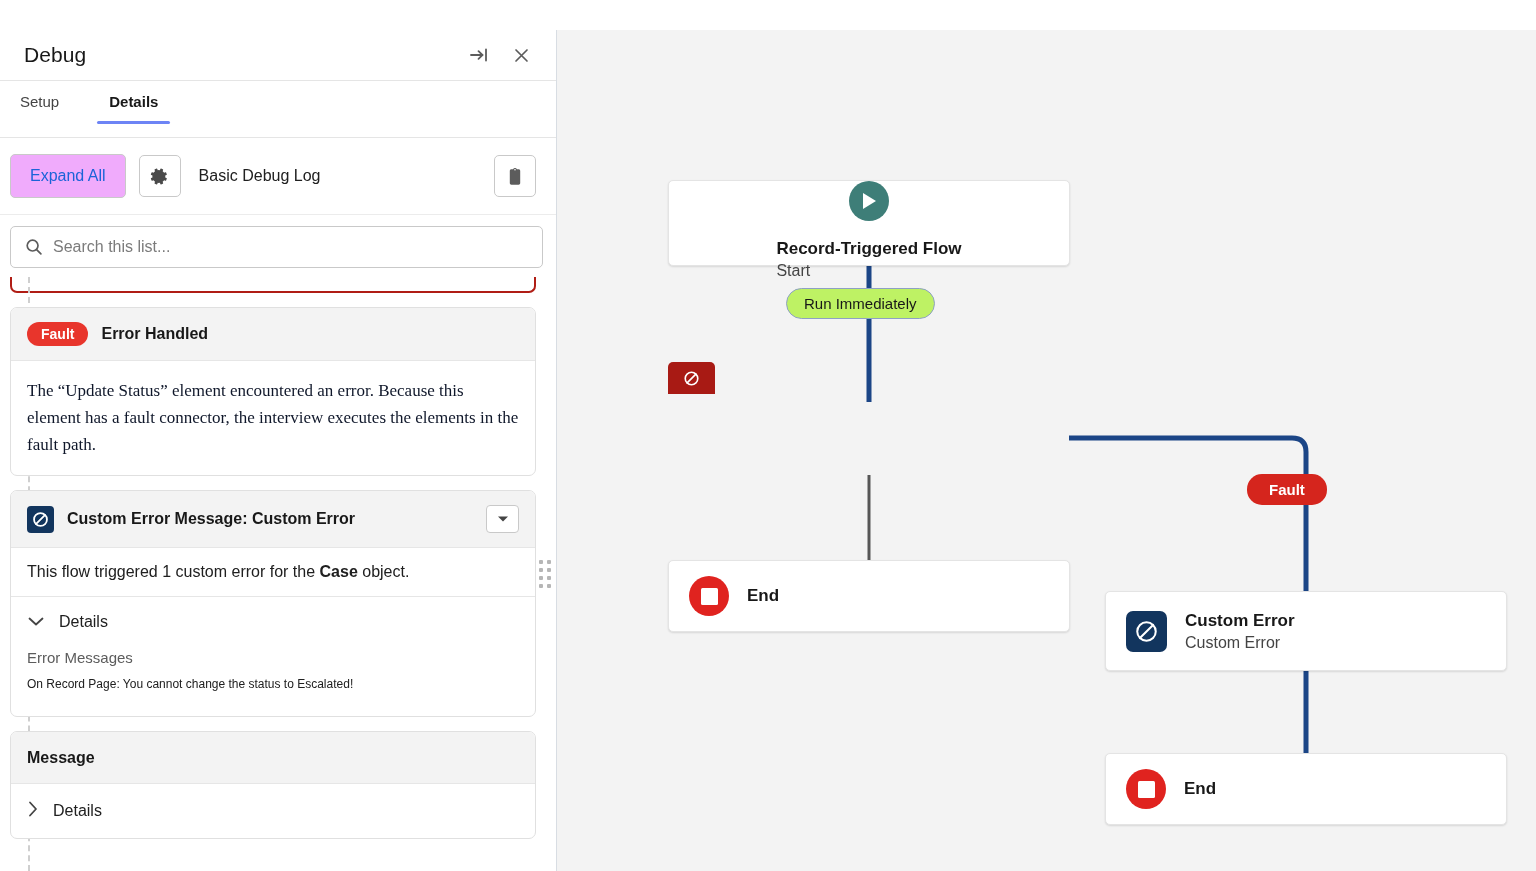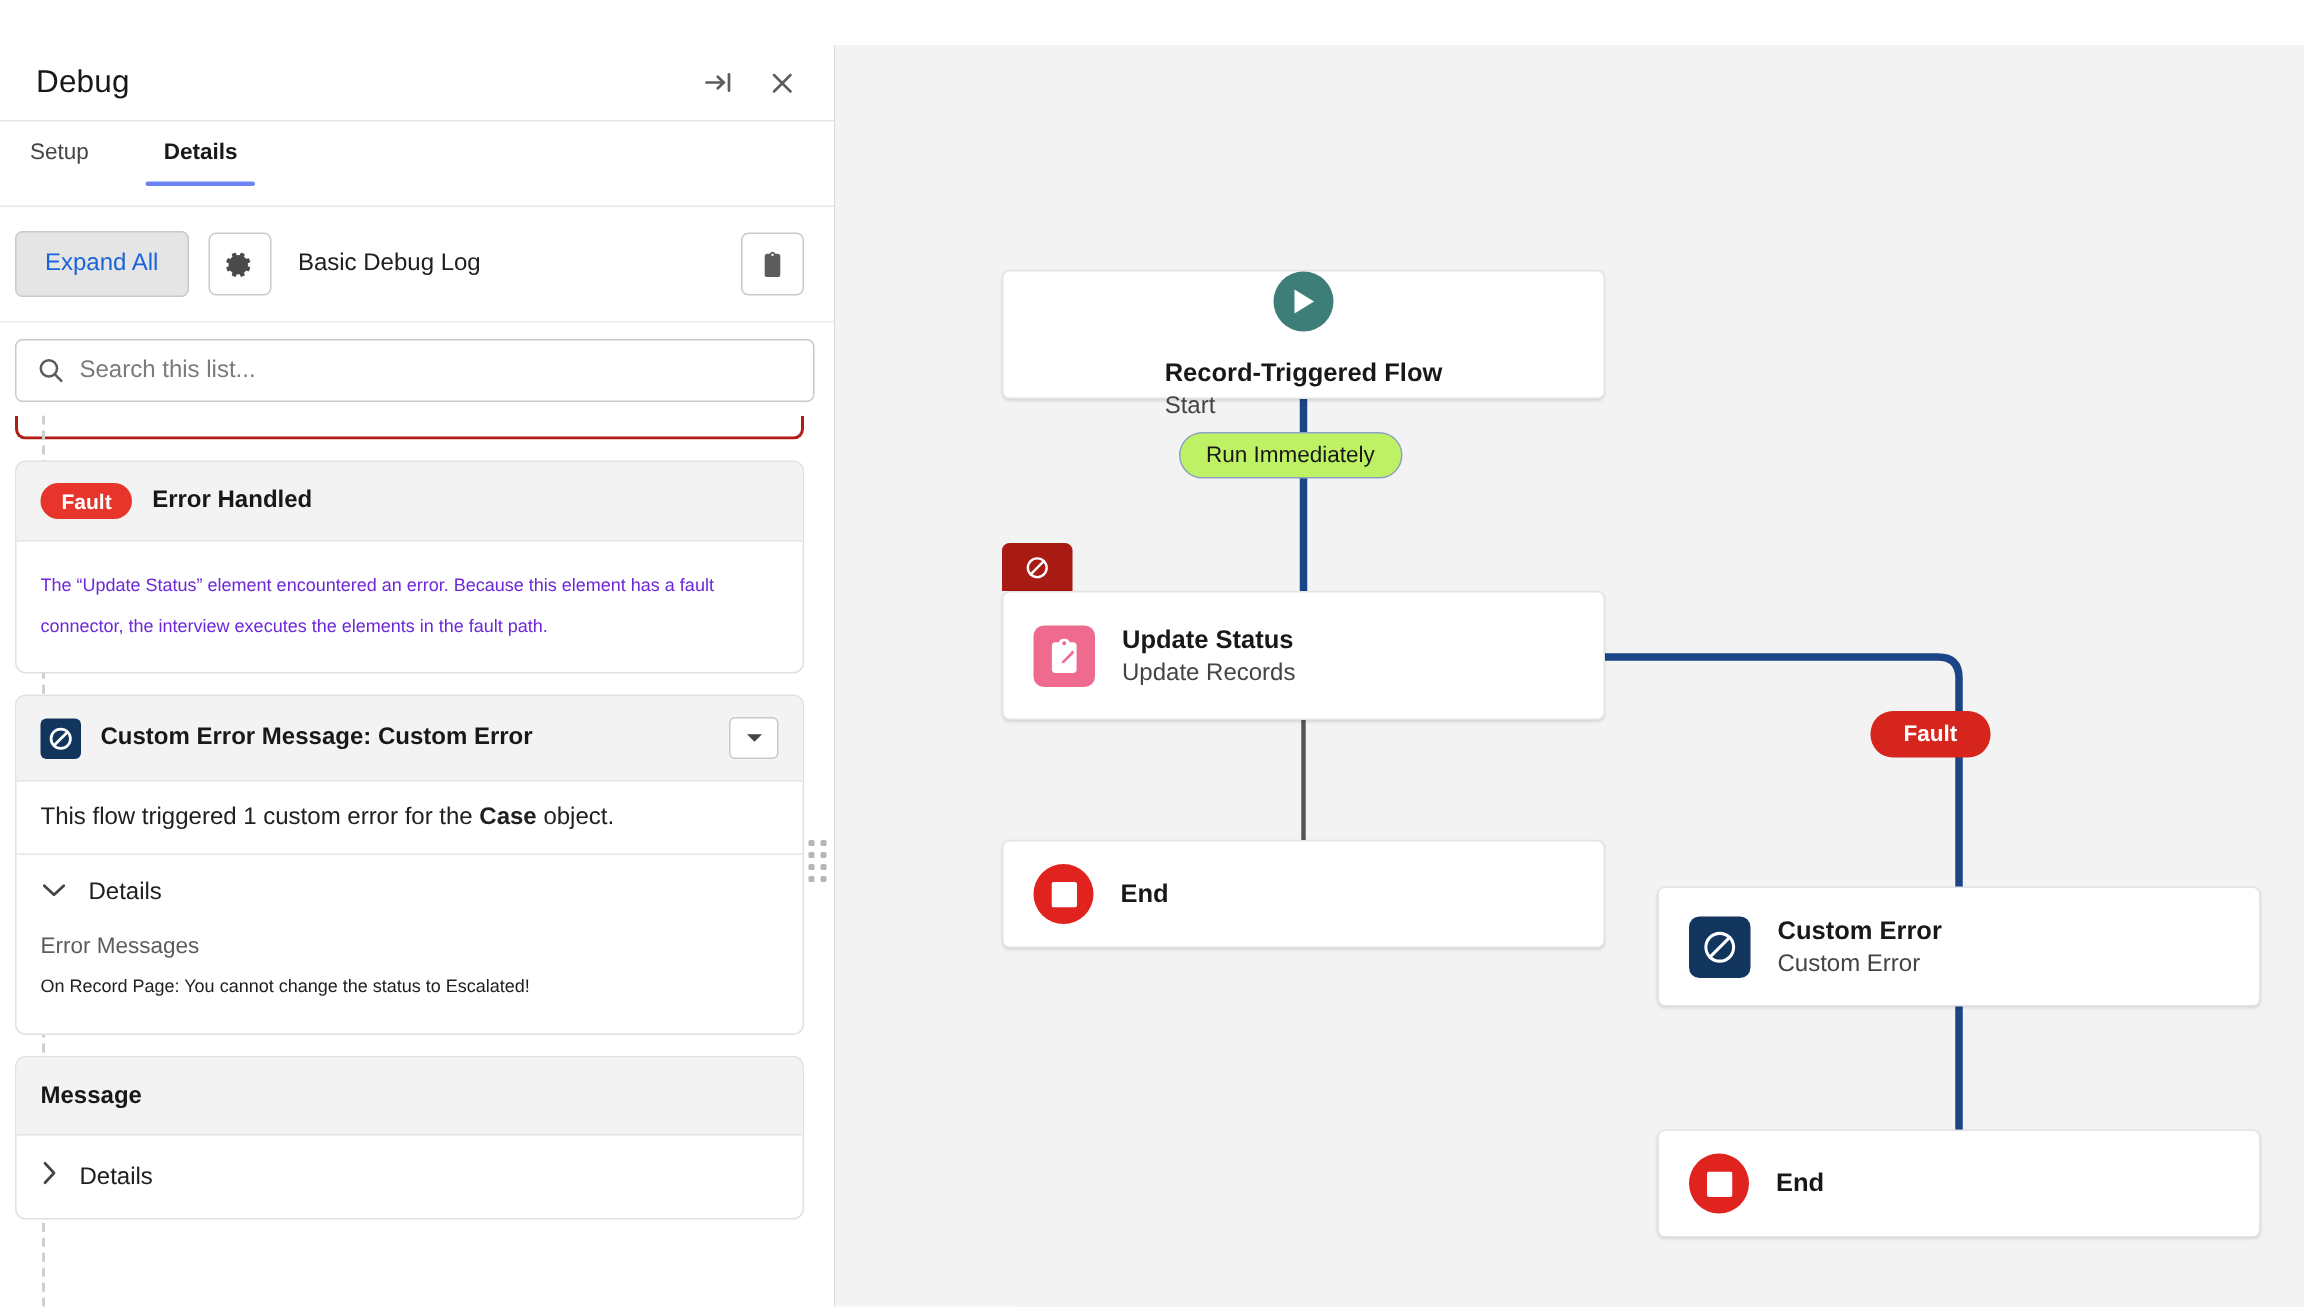--- a/index.html
+++ b/index.html
@@ -57,21 +57,21 @@
   .toolbar {
     height: 77px; flex: 0 0 77px;
     display: flex; align-items: center;
     padding: 0 20px 0 10px;
     border-bottom: 1px solid #ececec;
     gap: 13px;
   }
   .btn-expand {
     height: 44px; padding: 0 19px;
     border: 1px solid #c9c9c9; border-radius: 5px;
-    background: #e5e5e5; color: #1b63d8; font-size: 16px; cursor: pointer;
+    background: #f0abfc; color: #1b63d8; font-size: 16px; cursor: pointer;
     font-family: inherit;
     display: flex; align-items: center;
   }
   .btn-icon-square {
     width: 42px; height: 42px;
     border: 1px solid #c9c9c9; border-radius: 5px;
     background: #fff; cursor: pointer;
     display: flex; align-items: center; justify-content: center;
   }
   .toolbar-label { font-size: 16px; color: #202020; margin-left: 5px; }
@@ -126,21 +126,21 @@
   }
   .card-head.plain { background: #f3f3f3; }
   .badge-fault {
     background: #e8352c; color: #fff;
     font-size: 14px; font-weight: bold;
     padding: 5px 14px; border-radius: 12px;
     line-height: 1;
   }
   .card-head-title { font-size: 16px; font-weight: bold; color: #181818; }
   .card-body { padding: 16px 16px 17px 16px; }
-  .card-body p { font-size: 12px; line-height: 27px; color: #6d28d9; }
+  .card-body p { font-size: 17px; line-height: 27px; color: #0f172a; font-family: Liberation Serif, serif; }
 
   .icon-sq-navy {
     width: 27px; height: 27px; border-radius: 4px;
     background: #12355e; display: flex; align-items: center; justify-content: center;
     flex: 0 0 27px;
   }
   .dd-btn {
     margin-left: auto;
     width: 33px; height: 28px;
     border: 1px solid #c9c9c9; border-radius: 4px; background: #fff;
@@ -377,33 +377,20 @@
 
     <div class="pill-label" style="left:229px; top:258px;">Run Immediately</div>
 
     <div class="err-tab" style="left:111px; top:332px;">
       <svg width="19" height="19" viewBox="0 0 20 20" fill="none" stroke="#fff" stroke-width="1.7">
         <circle cx="10" cy="10" r="6.6"></circle>
           <path d="M5.4 14.6L14.6 5.4" stroke-linecap="round"></path>
       </svg>
     </div>
 
-    <div class="node" id="n-update" style="left:111px; top:364px; width:402px; height:86px;">
-      <span class="sq-icon" style="background:#ee6b8f">
-        <svg width="23" height="25" viewBox="0 0 24 26" fill="#fff">
-          <path d="M18.4 3.2h-2.6A3.9 3.9 0 0012 .8a3.9 3.9 0 00-3.8 2.4H5.6c-1.2 0-2.2 1-2.2 2.2v17c0 1.2 1 2.2 2.2 2.2h12.8c1.2 0 2.2-1 2.2-2.2v-17c0-1.2-1-2.2-2.2-2.2zM12 2.6a1.4 1.4 0 110 2.8 1.4 1.4 0 010-2.8z" fill="#fff"></path>
-          <path d="M16.9 10.1l1.3 1.3-6.2 6.2-1.8.5.5-1.8z" fill="#ee6b8f"></path>
-          <path d="M17.6 9l1.4 1.4-1 1-1.4-1.4z" fill="#ee6b8f"></path>
-        </svg>
-      </span>
-      <span class="ntext">
-        <span class="ntitle">Update Status</span>
-        <span class="nsub">Update Records</span>
-      </span>
-    </div>
 
     <div class="node" id="n-end-left" style="left:111px; top:530px; width:402px; height:72px;">
       <span class="circle-icon" style="background:#e0231f">
         <svg width="17" height="17" viewBox="0 0 17 17">
             <rect x="0" y="0" width="17" height="17" rx="1.5" fill="#fff"></rect>
           </svg>
       </span>
       <span class="ntext">
         <span class="ntitle">End</span>
       </span>

